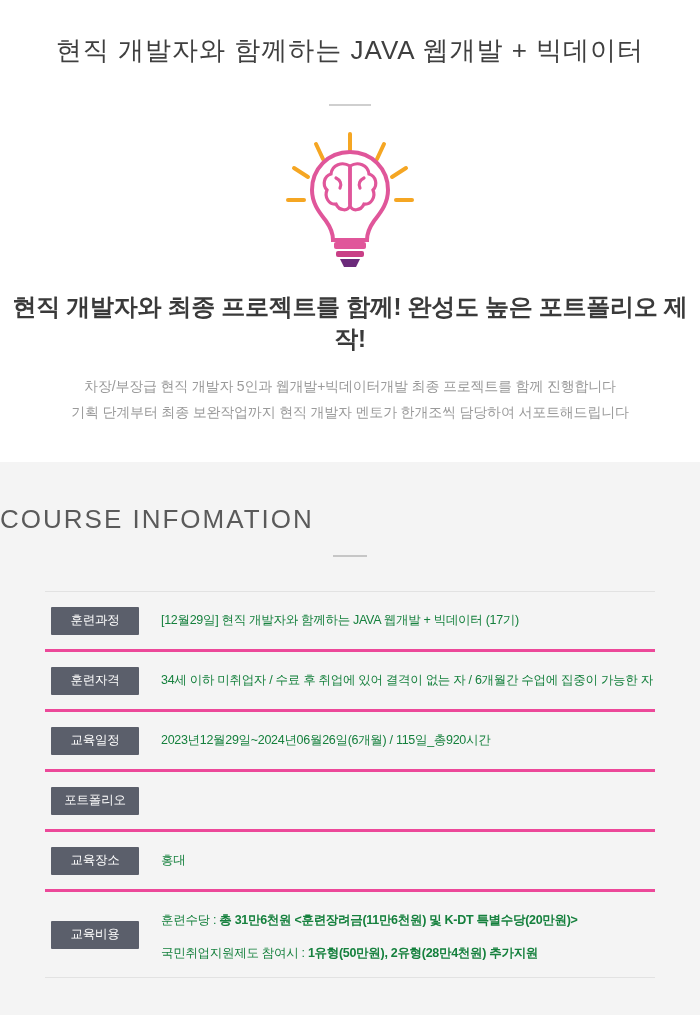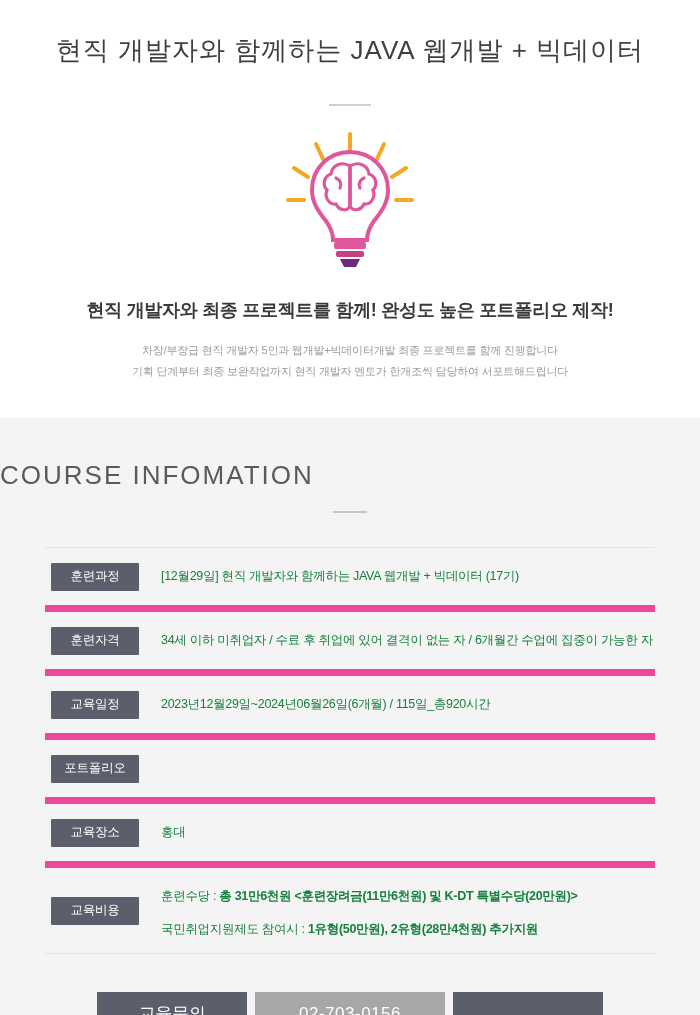--- a/index.html
+++ b/index.html
@@ -35,29 +35,29 @@
 
   
   .bulb-wrap {
     margin: 22px auto 0;
     width: 160px;
     height: 140px;
     position: relative;
   }
 
   .hero-sub {
-    margin-top: 30px;
-    font-size: 18px;
+    margin-top: 23px;
+    font-size: 24px;
     color: #3a3a3a;
     font-weight: 700;
     letter-spacing: -0.3px;
   }
   .hero-desc {
     margin-top: 18px;
-    font-size: 11px;
+    font-size: 14px;
     color: #9a9a9a;
     line-height: 1.9;
     letter-spacing: -0.2px;
   }
 
   
   .info {
     margin-top: 36px;
     background: #f4f4f4;
     padding: 42px 0 34px;
@@ -76,21 +76,21 @@
     margin: 20px auto 0;
   }
 
   .table {
     width: 610px;
     margin: 34px auto 0;
   }
   .row {
     display: flex;
     align-items: flex-start;
-    border-bottom: 7px solid #ec4899;
+    border-bottom: 3px solid #ec4899;
     padding: 14px 0 14px 6px;
     min-height: 52px;
   }
   .row:first-child { border-top: 1px solid #e2e2e2; }
   .row-last { border-bottom: 1px solid #e2e2e2; align-items: center; }
 
   .tag {
     flex: 0 0 88px;
     background: #5b5f6b;
     color: #ffffff;

